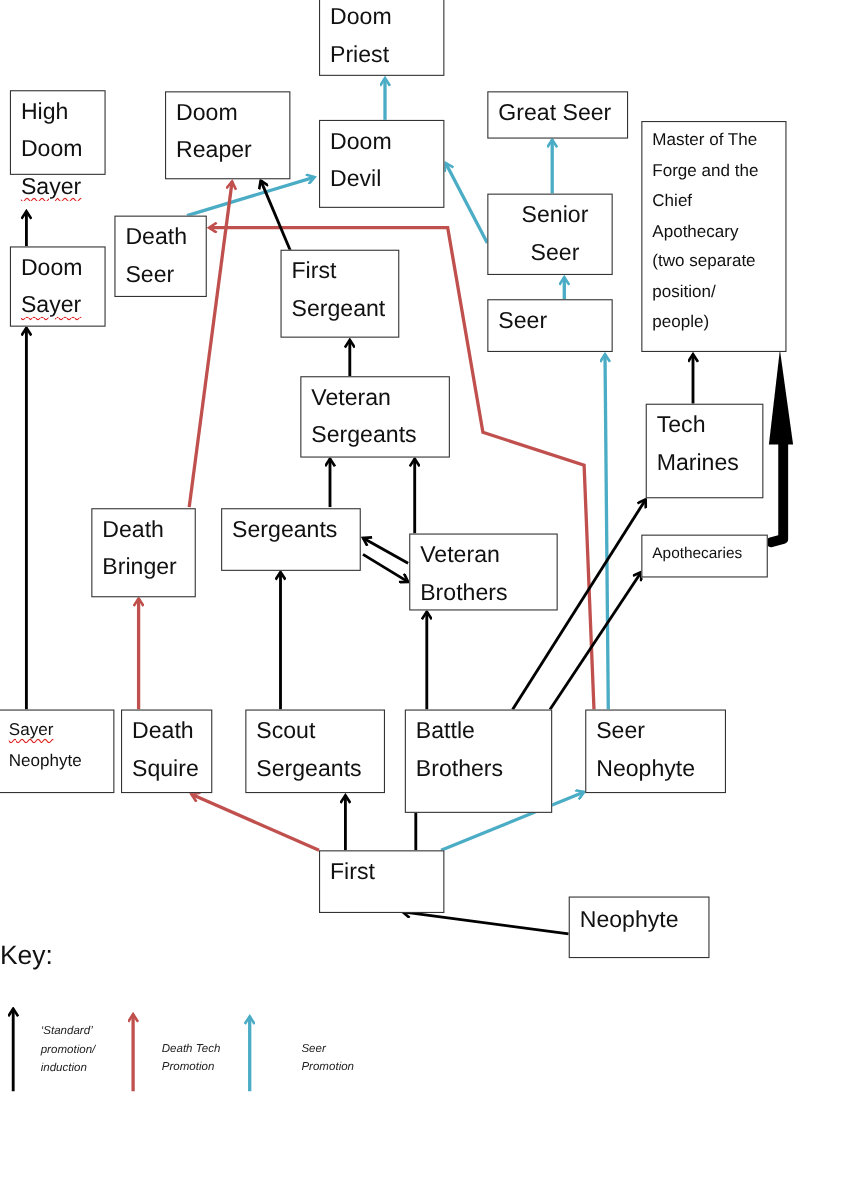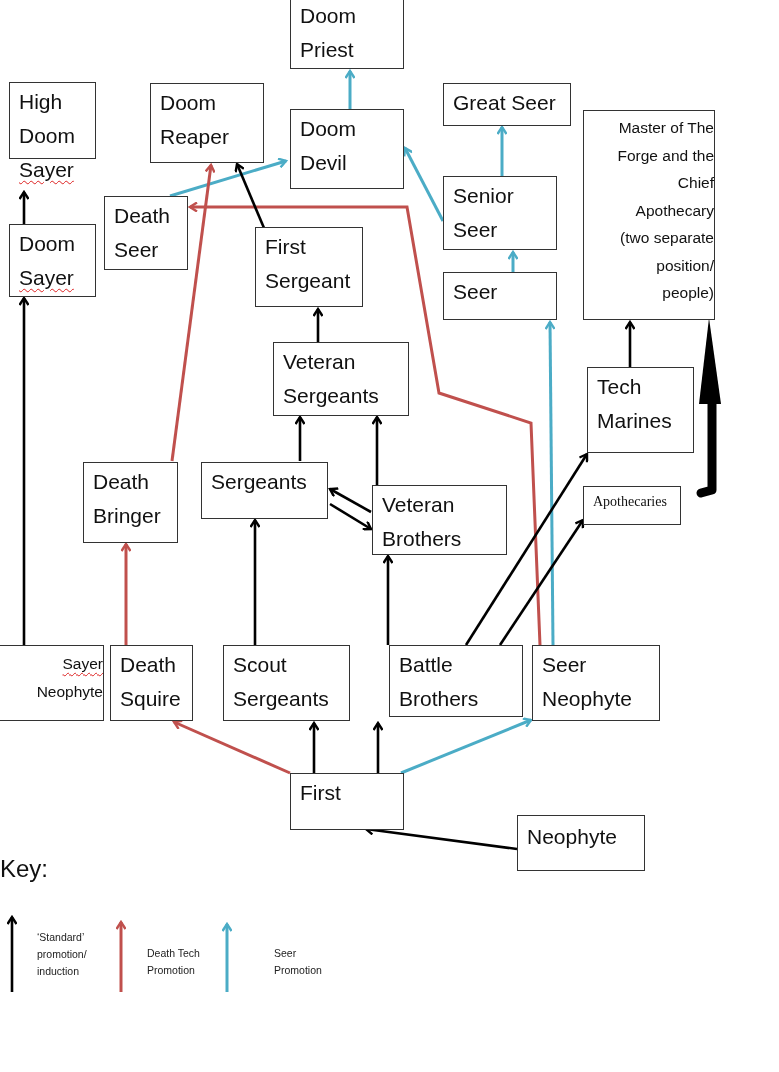--- a/index.html
+++ b/index.html
@@ -1,25 +1,25 @@
 <!DOCTYPE html>
 <html><head>
 <meta charset="utf-8">
 <style>
   html, body { margin: 0; padding: 0; background: #ffffff; }
   body { width: 779px; height: 1072px; position: relative; overflow: hidden;
          font-family: "Liberation Sans", "DejaVu Sans", sans-serif; color: #111; }
   #diagram { position: absolute; left: 0; top: 0; width: 779px; height: 1072px; }
   .node { position: absolute; box-sizing: border-box; border: 1.3px solid #333; background: #fff;
           font-size: 21px; line-height: 34px; padding: 2px 0 0 9px; white-space: pre-line; }
-  .node.small { font-size: 15.5px; line-height: 27.5px; padding-top: 3px; text-align: right; }
+  .node.small { font-size: 15.5px; line-height: 27.5px; padding-top: 3px; }
   .node.tiny { font-size: 14px; line-height: 22px; padding-top: 4px; }
   .squiggle { text-decoration: underline wavy #d22; text-underline-offset: 3px; text-decoration-thickness: 1px; }
   .key-title { position: absolute; left: 0; top: 855px; font-size: 24px; }
-  .key-label { position: absolute; font-size: 10.5px; line-height: 17px; white-space: pre-line; color: #222; }
+  .key-label { position: absolute; font-size: 10.5px; line-height: 17px; white-space: pre-line; color: #222; font-style: italic; }
 </style>
 </head>
 <body>
 
 <svg id="diagram" width="779" height="1072" viewBox="0 0 779 1072">
   <defs>
     <marker id="ah-k" markerWidth="10" markerHeight="10" refX="8" refY="5" orient="auto" markerUnits="userSpaceOnUse">
       <path d="M1,0.5 L8,5 L1,9.5" fill="none" stroke="#000" stroke-width="2.4"></path>
     </marker>
     <marker id="ah-r" markerWidth="10" markerHeight="10" refX="8" refY="5" orient="auto" markerUnits="userSpaceOnUse">
@@ -91,39 +91,39 @@
 Chief
 Apothecary
 (two separate
 position/
 people)</div>
 <div class="node" style="left:104px;top:196px;width:84px;height:74px;">Death
 Seer</div>
 <div class="node" style="left:9px;top:224px;width:87px;height:73px;"><span>Doom<br></span><span class="squiggle">Sayer</span></div>
 <div class="node" style="left:255px;top:227px;width:108px;height:80px;">First
 Sergeant</div>
-<div class="node" style="left:443px;top:176px;width:114px;height:74px;">Senior
+<div class="node" style="left:443px;top:176px;width:114px;height:74px;text-align:center;">Senior
 Seer</div>
 <div class="node" style="left:443px;top:272px;width:114px;height:48px;">Seer</div>
 <div class="node" style="left:273px;top:342px;width:136px;height:74px;">Veteran
 Sergeants</div>
 <div class="node" style="left:587px;top:367px;width:107px;height:86px;">Tech
 Marines</div>
 <div class="node" style="left:83px;top:462px;width:95px;height:81px;">Death
 Bringer</div>
 <div class="node" style="left:201px;top:462px;width:127px;height:57px;">Sergeants</div>
 <div class="node" style="left:372px;top:485px;width:135px;height:70px;">Veteran
 Brothers</div>
-<div class="node tiny" style="left:583px;top:486px;width:98px;height:39px;font-family:Liberation Serif, serif;">Apothecaries</div>
+<div class="node tiny" style="left:583px;top:486px;width:115px;height:39px;">Apothecaries</div>
 <div class="node small" style="left:-2px;top:645px;width:106px;height:76px;padding-top:4px;"><span class="squiggle">Sayer</span><br><span>Neophyte</span></div>
 <div class="node" style="left:110px;top:645px;width:83px;height:76px;">Death
 Squire</div>
 <div class="node" style="left:223px;top:645px;width:127px;height:76px;">Scout
 Sergeants</div>
-<div class="node" style="left:368px;top:645px;width:134px;height:72px;margin-left:21px;">Battle
+<div class="node" style="left:368px;top:645px;width:134px;height:94px;">Battle
 Brothers</div>
 <div class="node" style="left:532px;top:645px;width:128px;height:76px;">Seer
 Neophyte</div>
 <div class="node" style="left:290px;top:773px;width:114px;height:57px;">First</div>
 <div class="node" style="left:517px;top:815px;width:128px;height:56px;padding-top:4px;">Neophyte</div>
 
 <div class="key-title">Key:</div>
 <div class="key-label" style="left:37px;top:929px;">‘Standard’
 promotion/
 induction</div>

